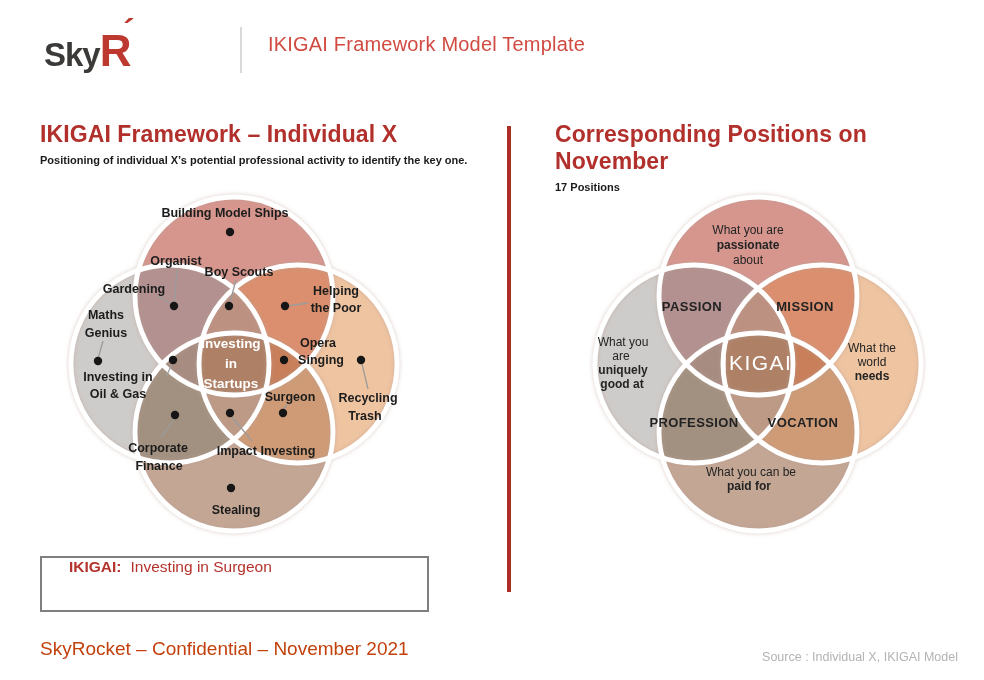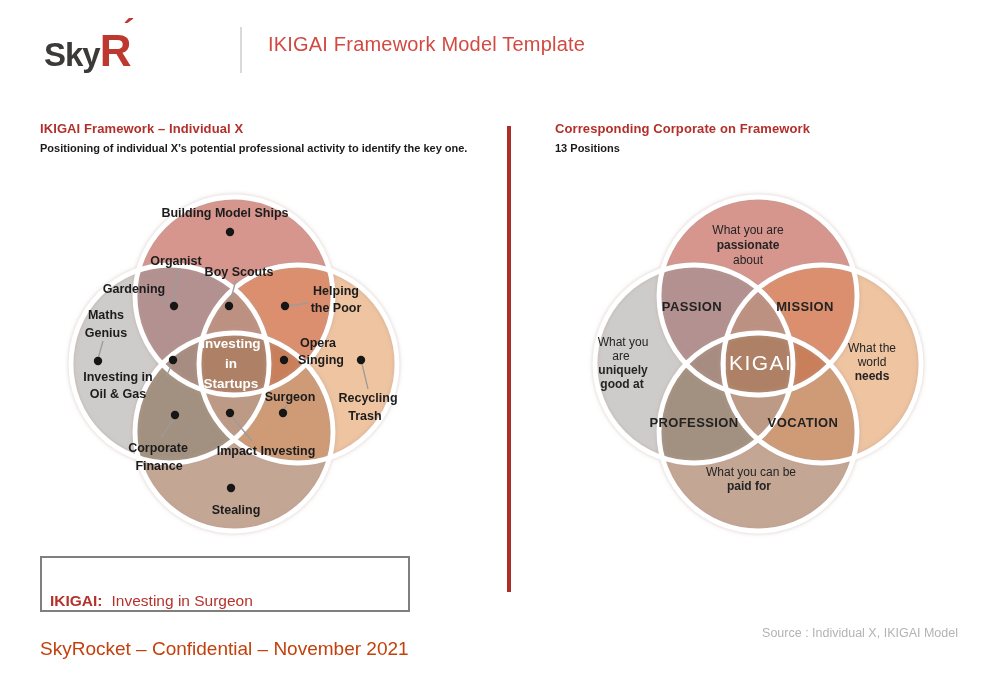--- a/index.html
+++ b/index.html
@@ -12,35 +12,35 @@
   .logo-sky,.logo-rest{font-size:33px;font-weight:bold;color:#3b3a39;letter-spacing:-1px;line-height:54px;}
   .logo-rwrap{position:relative;display:inline-block;}
   .logo-r{font-size:44px;font-weight:bold;color:#bd382e;letter-spacing:-1px;line-height:54px;}
   .logo-accent{position:absolute;top:-13px;right:-4px;font-size:34px;font-weight:bold;color:#bd382e;}
   .logo-divider{left:240px;top:27px;width:2px;height:46px;background:#d9d9d9;}
   .page-title{left:268px;top:33px;font-size:20px;color:#d14b42;letter-spacing:0.2px;}
 
   
   .h-left{left:40px;top:121px;}
   .h-right{left:555px;top:121px;}
-  .sec-heading{font-size:13px;font-weight:bold;color:#b2302b;letter-spacing:0.1px;}
+  .sec-heading{font-size:23px;font-weight:bold;color:#b2302b;letter-spacing:0.1px;}
   .sec-sub{margin-top:6px;font-size:11px;font-weight:bold;color:#1b1b1b;}
 
   
   .center-divider{left:507px;top:126px;width:3.5px;height:466px;background:#ab2e27;}
 
   
   .result-box{left:40px;top:556px;width:358px;height:52px;border:2.5px solid #7f7f7f;
-              display:flex;align-items:flex-end;padding-left:8px;box-sizing:content-box;}
+              display:flex;align-items:flex-start;padding-left:27px;box-sizing:content-box;}
   .result-label{font-size:15.5px;font-weight:bold;color:#b5322c;margin-right:9px;}
   .result-value{font-size:15.5px;color:#b5322c;}
 
   
   .footer-left{left:40px;top:638px;font-size:19px;color:#c2410c;}
-  .footer-right{right:26px;top:626px;font-size:12.5px;color:#b5b3b2;}
+  .footer-right{right:26px;top:650px;font-size:12.5px;color:#b5b3b2;}
 
   
   svg{position:absolute;left:0;top:0;}
   .tl{font-family:"Liberation Sans",sans-serif;font-weight:bold;font-size:12.5px;fill:#1c1c1c;text-anchor:middle;}
   .tc{font-family:"Liberation Sans",sans-serif;font-weight:bold;font-size:13.5px;fill:#ffffff;text-anchor:middle;}
   .rn{font-family:"Liberation Sans",sans-serif;font-size:12px;fill:#242424;text-anchor:middle;}
   .rb{font-family:"Liberation Sans",sans-serif;font-size:12px;font-weight:bold;fill:#242424;text-anchor:middle;}
   .rcap{font-family:"Liberation Sans",sans-serif;font-size:13px;font-weight:bold;fill:#222222;text-anchor:middle;letter-spacing:0.4px;}
   .rik{font-family:"Liberation Sans",sans-serif;font-size:21px;fill:#ffffff;text-anchor:middle;letter-spacing:1.5px;}
   .outline{fill:none;stroke:#ffffff;stroke-width:4.8;}
@@ -57,22 +57,22 @@
       <span class="logo-rwrap"><span class="logo-r">R</span><span class="logo-accent">´</span></span>
   </div>
   <div class="abs logo-divider"></div>
   <div class="abs page-title">IKIGAI Framework Model Template</div>
 
   <div class="abs h-left">
     <div class="sec-heading">IKIGAI Framework – Individual X</div>
     <div class="sec-sub">Positioning of individual X’s potential professional activity to identify the key one.</div>
   </div>
   <div class="abs h-right">
-    <div class="sec-heading">Corresponding Corporate on Framework</div>
-    <div class="sec-sub">13 Positions</div>
+    <div class="sec-heading">Corresponding Positions on November</div>
+    <div class="sec-sub">17 Positions</div>
   </div>
 
   <div class="abs center-divider"></div>
 
   <svg width="984" height="680" viewBox="0 0 984 680">
     <defs>
       <clipPath id="clipLT">
           <circle cx="234" cy="296" r="99"></circle>
         </clipPath>
       <clipPath id="clipLL">

